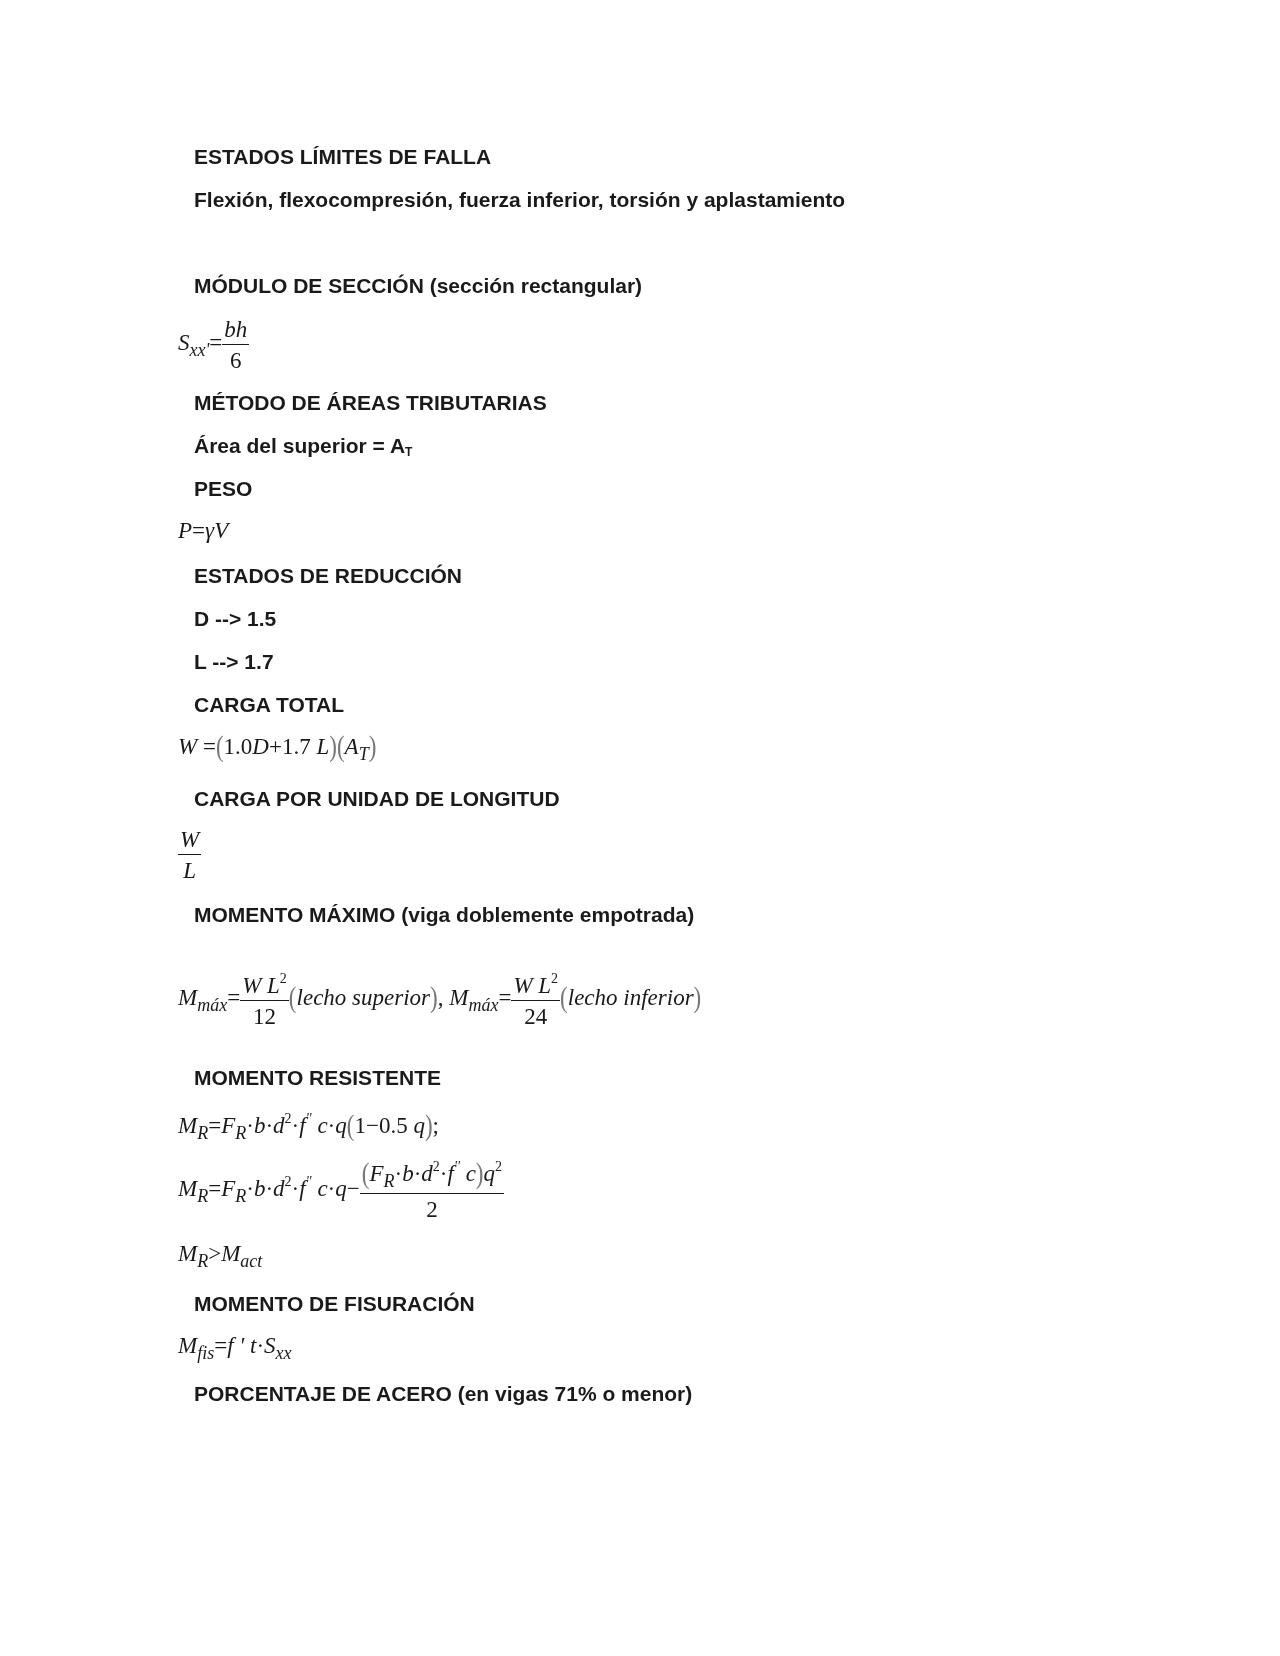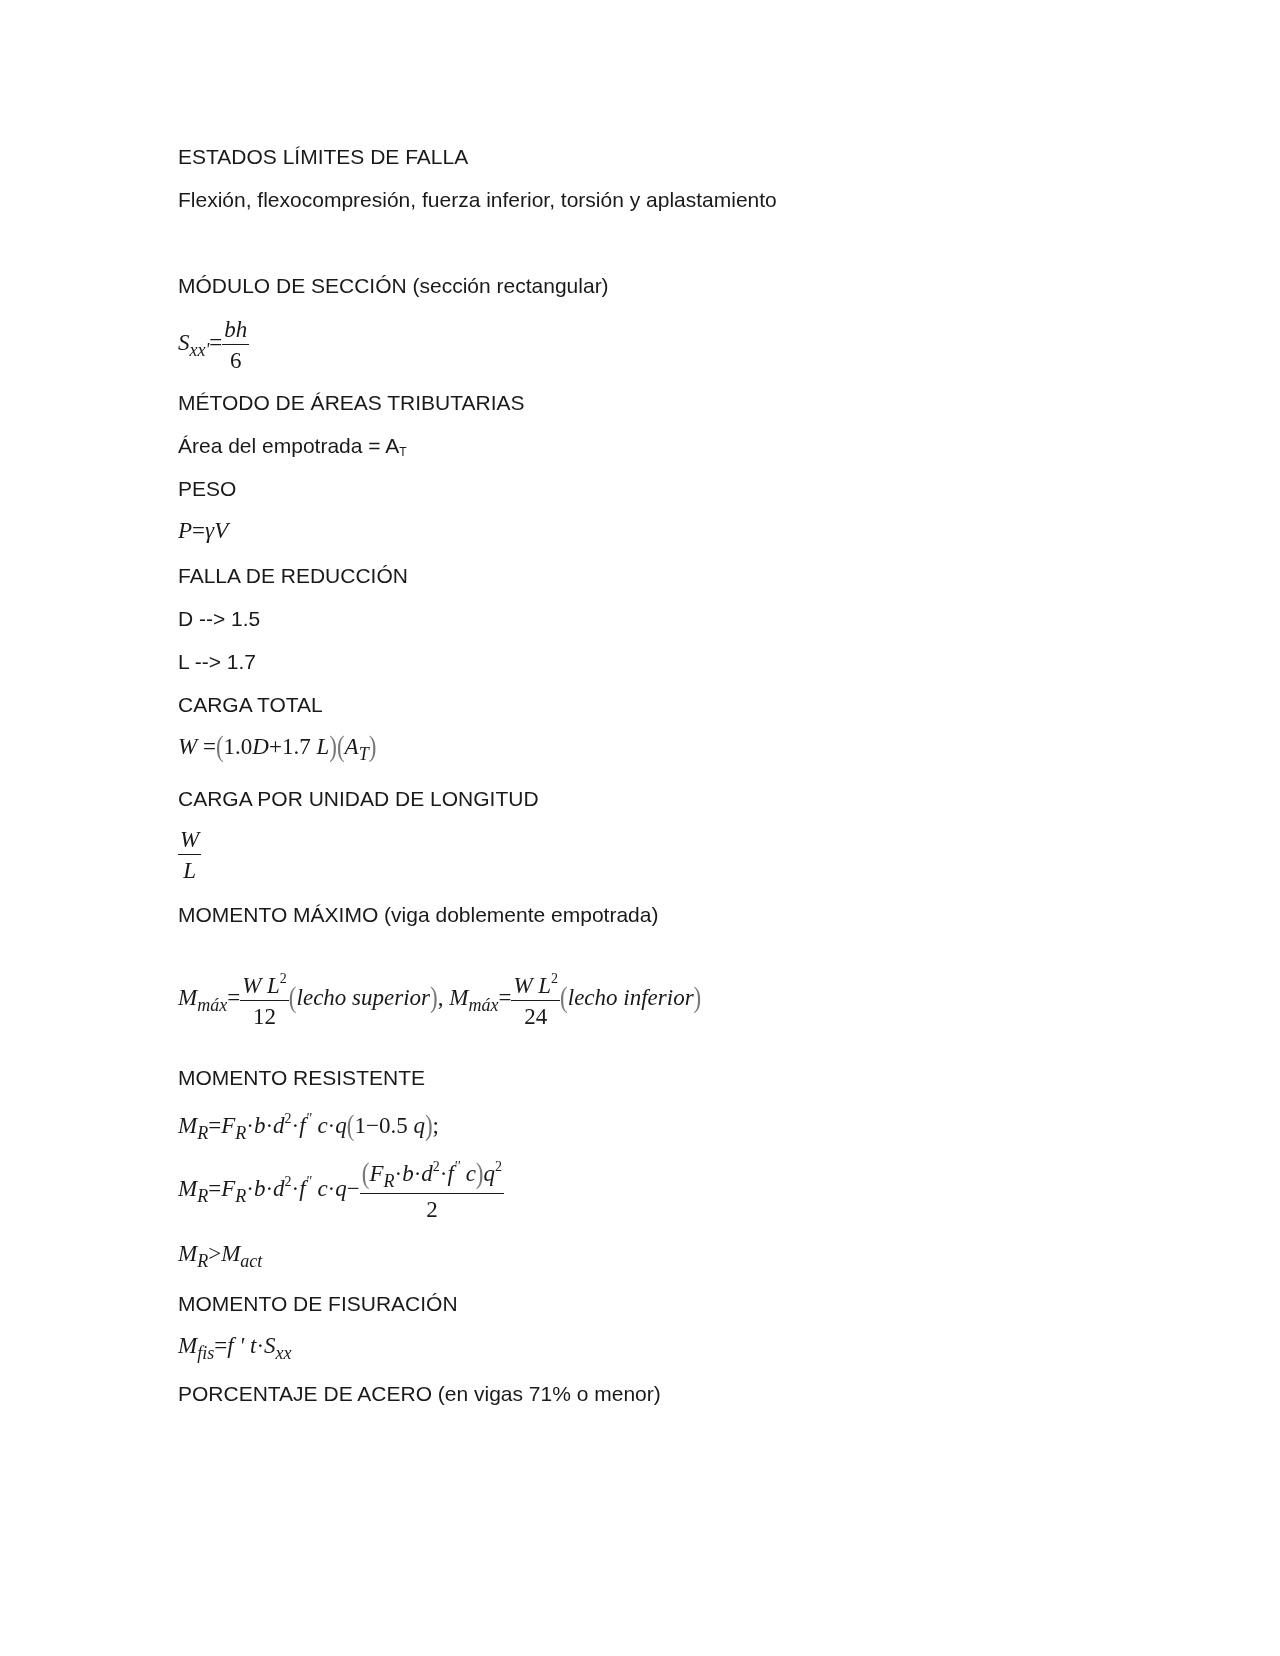--- a/index.html
+++ b/index.html
@@ -1,17 +1,17 @@
 <!DOCTYPE html>
 <html><head>
 <meta charset="utf-8">
 <style>
   html, body { margin:0; padding:0; background:#ffffff; }
   body { width:1280px; height:1656px; position:relative; overflow:hidden; color:#1a1a1a; }
-  .txt { position:absolute; left:178px; font-family:"Liberation Sans", sans-serif; font-size:21px; line-height:24px; white-space:nowrap; }
+  .txt { position:absolute; left:194px; font-family:"Liberation Sans", sans-serif; font-size:21px; line-height:24px; white-space:nowrap;font-weight:bold; }
   .eq { position:absolute; left:178px; font-family:"Liberation Serif", serif; font-style:italic; font-size:23px; white-space:nowrap; line-height:1; color:#1a1a1a; }
   .up { font-style:normal; }
   .sub { font-size:18px; vertical-align:-6px; }
   .sup { font-size:14px; vertical-align:10px; }
   .frac { display:inline-block; vertical-align:middle; text-align:center; }
   .frac > .num { display:block; padding:0 2px 3px 2px; border-bottom:1.4px solid #1a1a1a; }
   .frac > .den { display:block; padding-top:4px; }
   .paren { font-style:normal; color:#777; font-weight:300; transform:scaleY(1.25); display:inline-block; }
 </style>
 </head>
@@ -19,28 +19,28 @@
 
 <div class="txt" style="top:145px">ESTADOS LÍMITES DE FALLA</div>
 <div class="txt" style="top:188px">Flexión, flexocompresión, fuerza inferior, torsión y aplastamiento</div>
 
 <div class="txt" style="top:274px">MÓDULO DE SECCIÓN (sección rectangular)</div>
 <div class="eq" style="top:318px">
   <span>S</span><span class="sub">xx'</span><span class="up">=</span><span class="frac"><span class="num">bh</span><span class="den up">6</span></span>
 </div>
 
 <div class="txt" style="top:391px">MÉTODO DE ÁREAS TRIBUTARIAS</div>
-<div class="txt" style="top:434px"><span>Área del empotrada = A</span><span style="font-size:12px;vertical-align:-3px">T</span></div>
+<div class="txt" style="top:434px"><span>Área del superior = A</span><span style="font-size:12px;vertical-align:-3px">T</span></div>
 
 <div class="txt" style="top:477px">PESO</div>
 <div class="eq" style="top:519px">
   <span>P</span><span class="up">=</span><span>γ</span><span>V</span>
 </div>
 
-<div class="txt" style="top:564px">FALLA DE REDUCCIÓN</div>
+<div class="txt" style="top:564px">ESTADOS DE REDUCCIÓN</div>
 <div class="txt" style="top:607px">D --&gt; 1.5</div>
 <div class="txt" style="top:650px">L --&gt; 1.7</div>
 
 <div class="txt" style="top:693px">CARGA TOTAL</div>
 <div class="eq" style="top:735px">
   <span>W</span>&nbsp;<span class="up">=</span><span class="paren">(</span><span class="up">1.0</span><span>D</span><span class="up">+</span><span class="up">1.7</span>&nbsp;<span>L</span><span class="paren">)</span><span class="paren">(</span><span>A</span><span class="sub">T</span><span class="paren">)</span>
 </div>
 
 <div class="txt" style="top:787px">CARGA POR UNIDAD DE LONGITUD</div>
 <div class="eq" style="top:828px">

